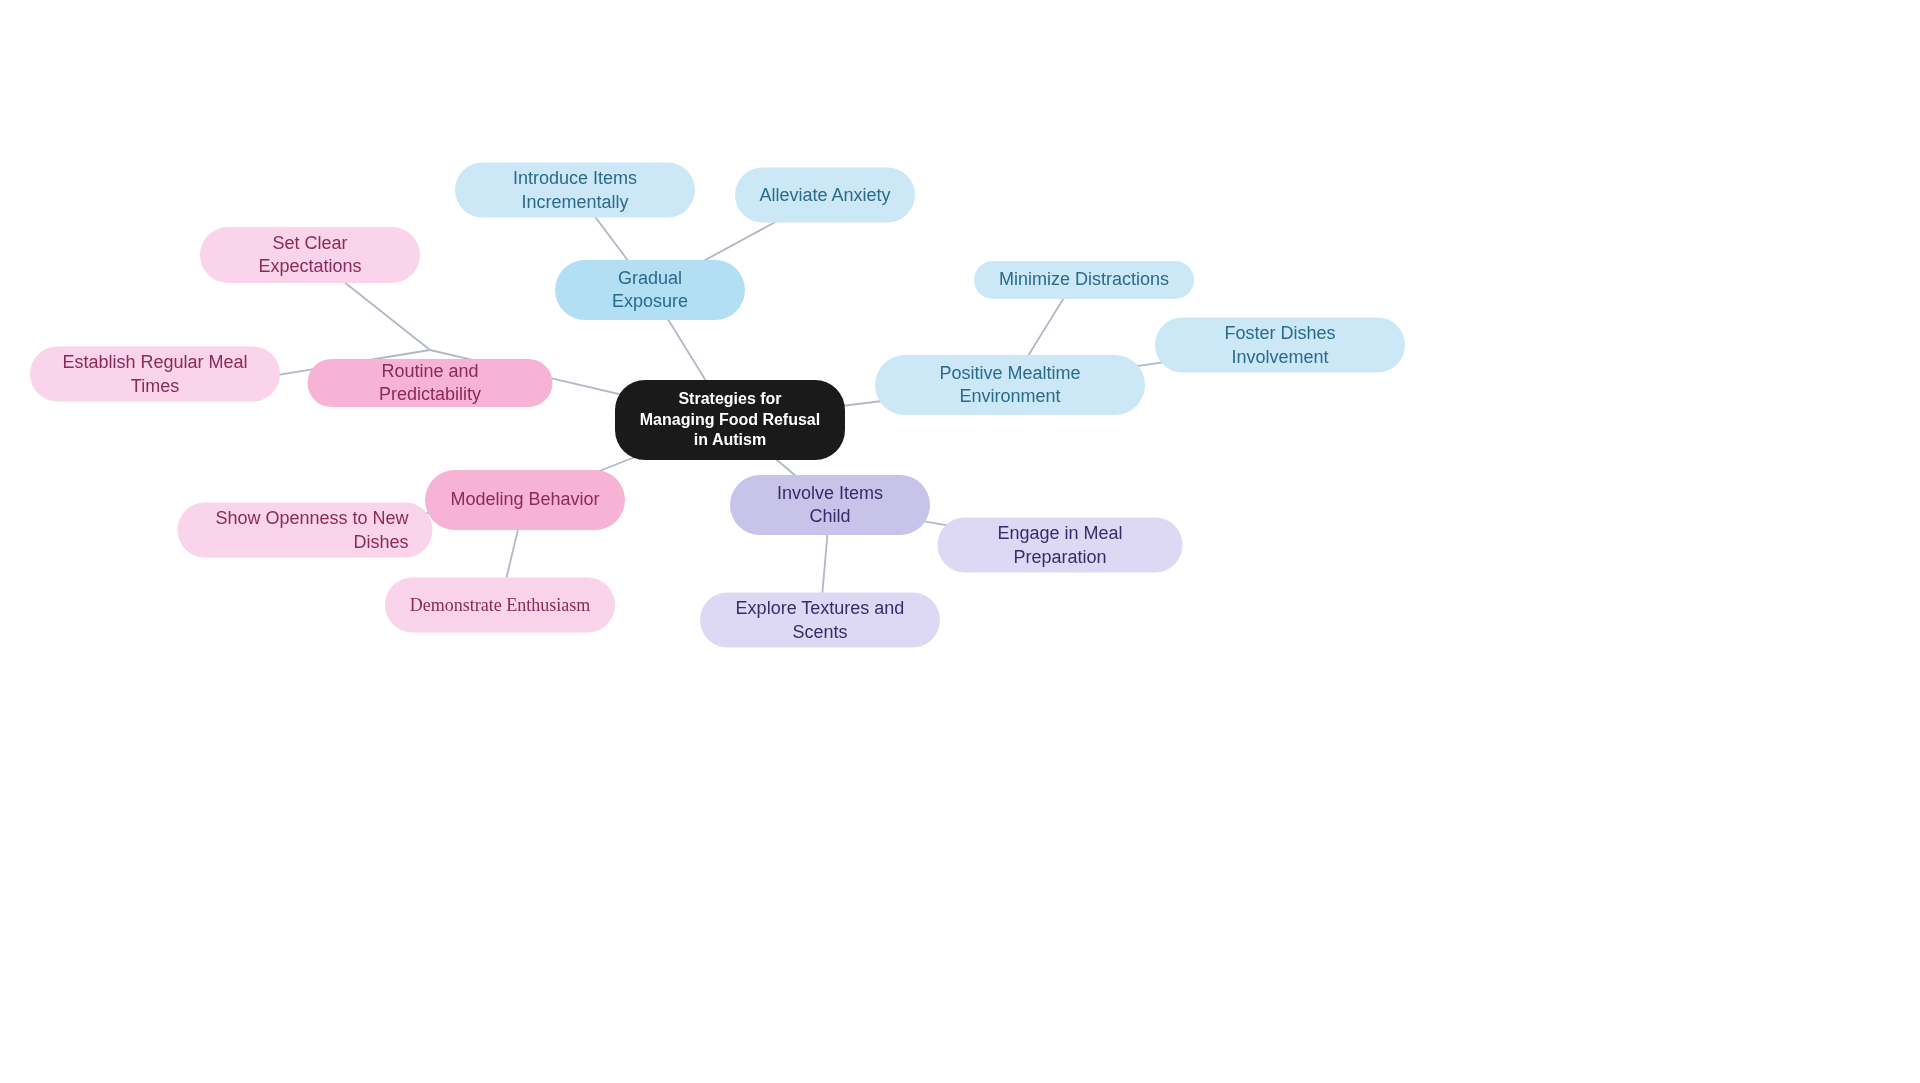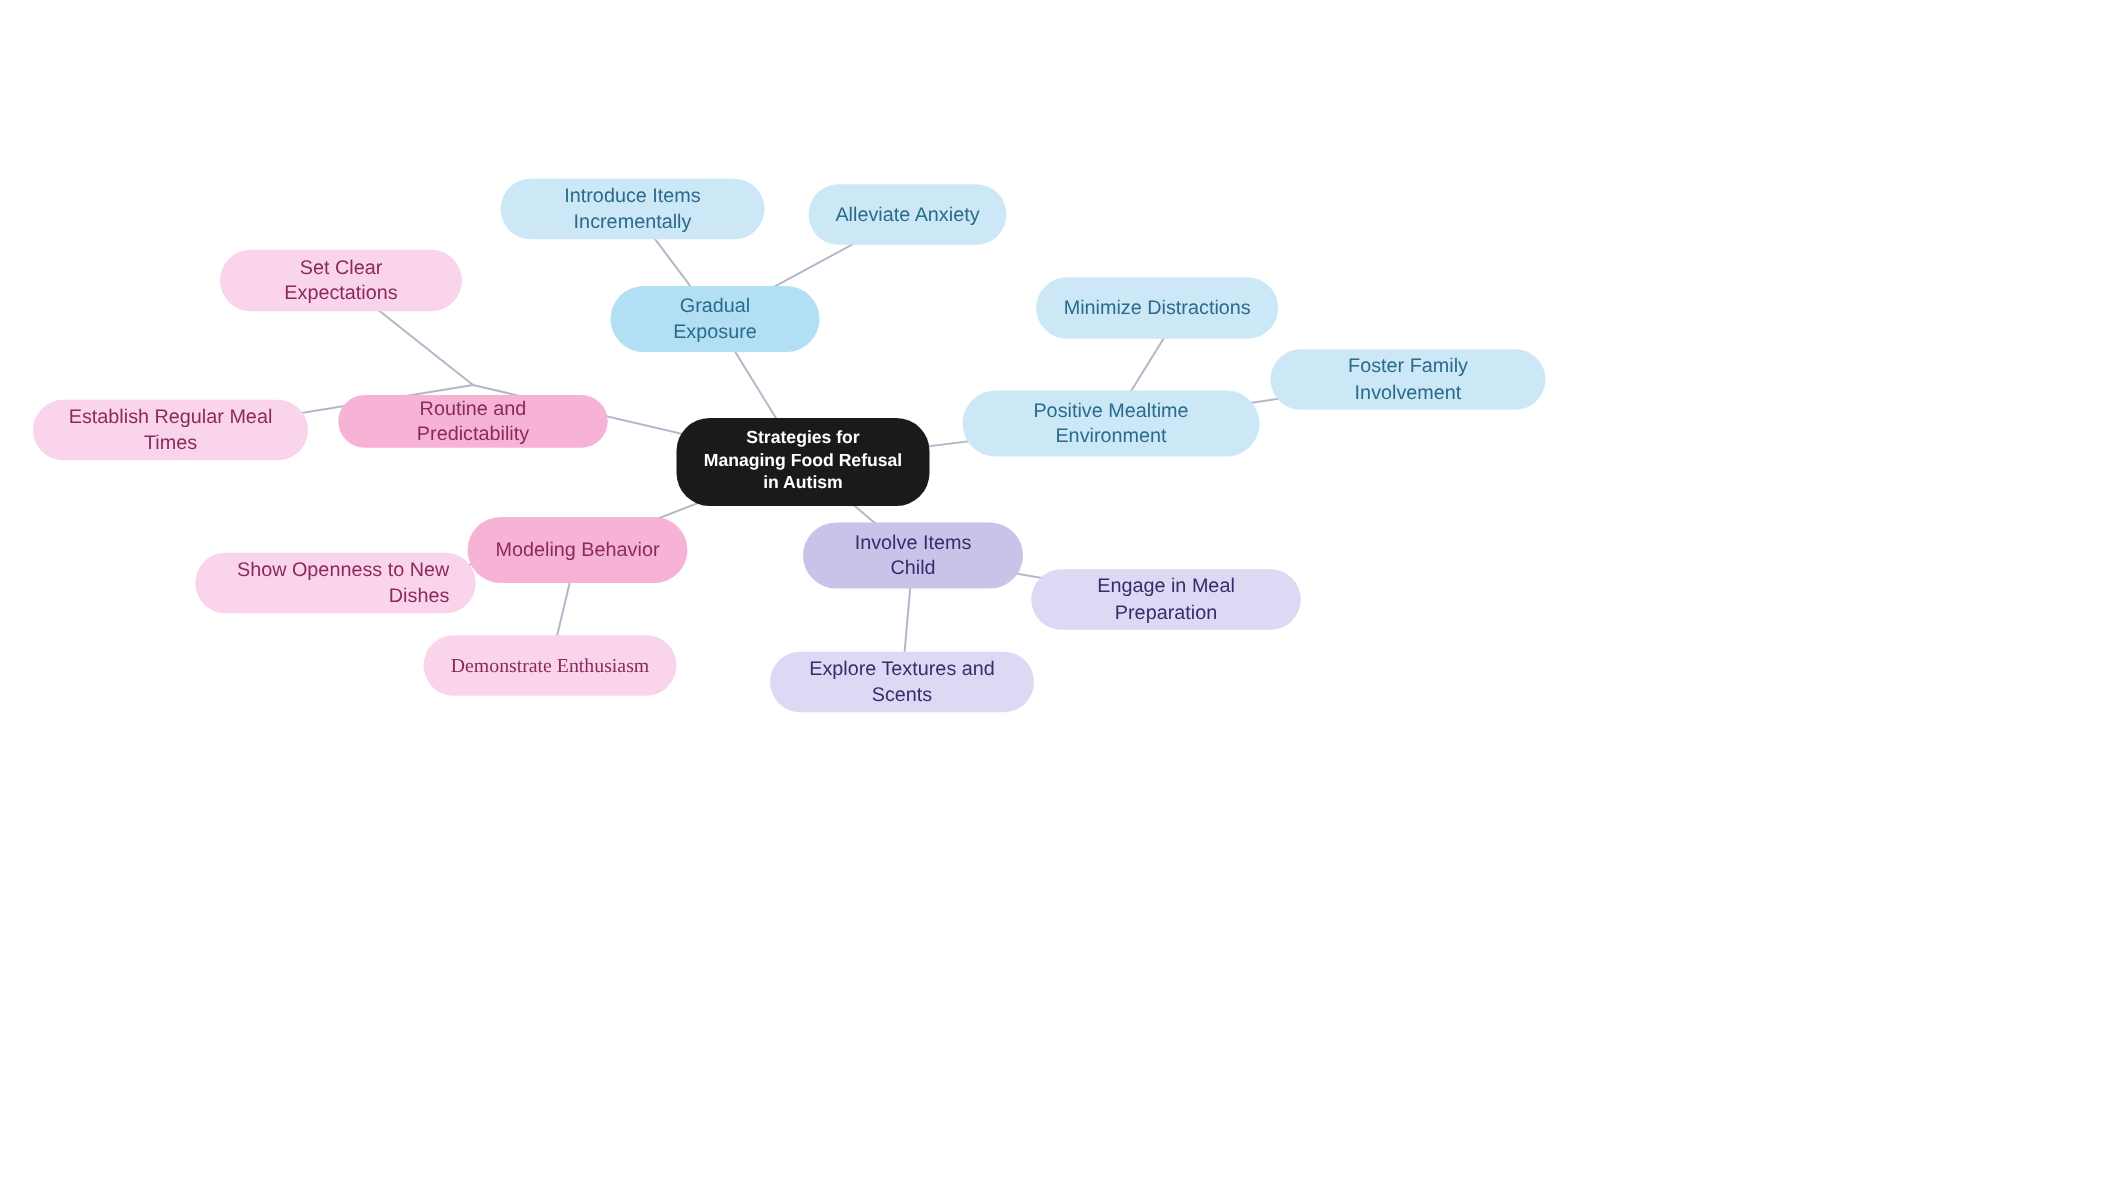--- a/index.html
+++ b/index.html
@@ -92,24 +92,24 @@
       <line x1="730" y1="420" x2="830" y2="505" stroke="#b0b8c8" stroke-width="1.8"></line>
       <line x1="830" y1="505" x2="1060" y2="545" stroke="#b0b8c8" stroke-width="1.8"></line>
       <line x1="830" y1="505" x2="820" y2="620" stroke="#b0b8c8" stroke-width="1.8"></line>
     </svg>
 <div class="node node-center" style="left: 730px; top: 420px; width: 230px; height: 80px;">Strategies for Managing Food
 Refusal in Autism</div>
     <div class="node node-blue-light" style="left: 575px; top: 190px; width: 240px; height: 55px;">Introduce Items Incrementally</div>
     <div class="node node-blue" style="left: 650px; top: 290px; width: 190px; height: 60px;">Gradual Exposure</div>
     <div class="node node-blue-light" style="left: 825px; top: 195px; width: 180px; height: 55px;">Alleviate Anxiety</div>
     <div class="node node-blue-light" style="left: 1010px; top: 385px; width: 270px; height: 60px;">Positive Mealtime Environment</div>
-    <div class="node node-blue-light" style="left: 1052px; top: 280px; width: 220px; height: 56px;">Minimize Distractions</div>
-    <div class="node node-blue-light" style="left: 1280px; top: 345px; width: 250px; height: 55px;">Foster Family Involvement</div>
+    <div class="node node-blue-light" style="left: 1084px; top: 280px; width: 220px; height: 38px;">Minimize Distractions</div>
+    <div class="node node-blue-light" style="left: 1280px; top: 345px; width: 250px; height: 55px;">Foster Dishes Involvement</div>
     <div class="node node-pink" style="left: 430px; top: 350px; width: 245px; height: 48px; margin-top: 33px;">Routine and Predictability</div>
     <div class="node node-pink-light" style="left: 310px; top: 255px; width: 220px; height: 56px;">Set Clear Expectations</div>
-    <div class="node node-pink-light" style="left: 155px; top: 391px; width: 250px; height: 55px;">Establish Regular Meal Times</div>
+    <div class="node node-pink-light" style="left: 155px; top: 374px; width: 250px; height: 55px;">Establish Regular Meal Times</div>
     <div class="node node-pink" style="left: 525px; top: 500px; width: 200px; height: 60px;">Modeling Behavior</div>
     <div class="node node-pink-light" style="left: 305px; top: 530px; width: 255px; height: 55px; text-align: right;">Show Openness to New Dishes</div>
     <div class="node node-pink-light" style="left: 500px; top: 605px; width: 230px; height: 55px; font-family: Liberation Serif, serif;">Demonstrate Enthusiasm</div>
     <div class="node node-purple" style="left: 830px; top: 505px; width: 200px; height: 60px;">Involve Items Child</div>
     <div class="node node-purple-light" style="left: 1060px; top: 545px; width: 245px; height: 55px;">Engage in Meal Preparation</div>
     <div class="node node-purple-light" style="left: 820px; top: 620px; width: 240px; height: 55px;">Explore Textures and Scents</div>
   </div>
 
 </body></html>

